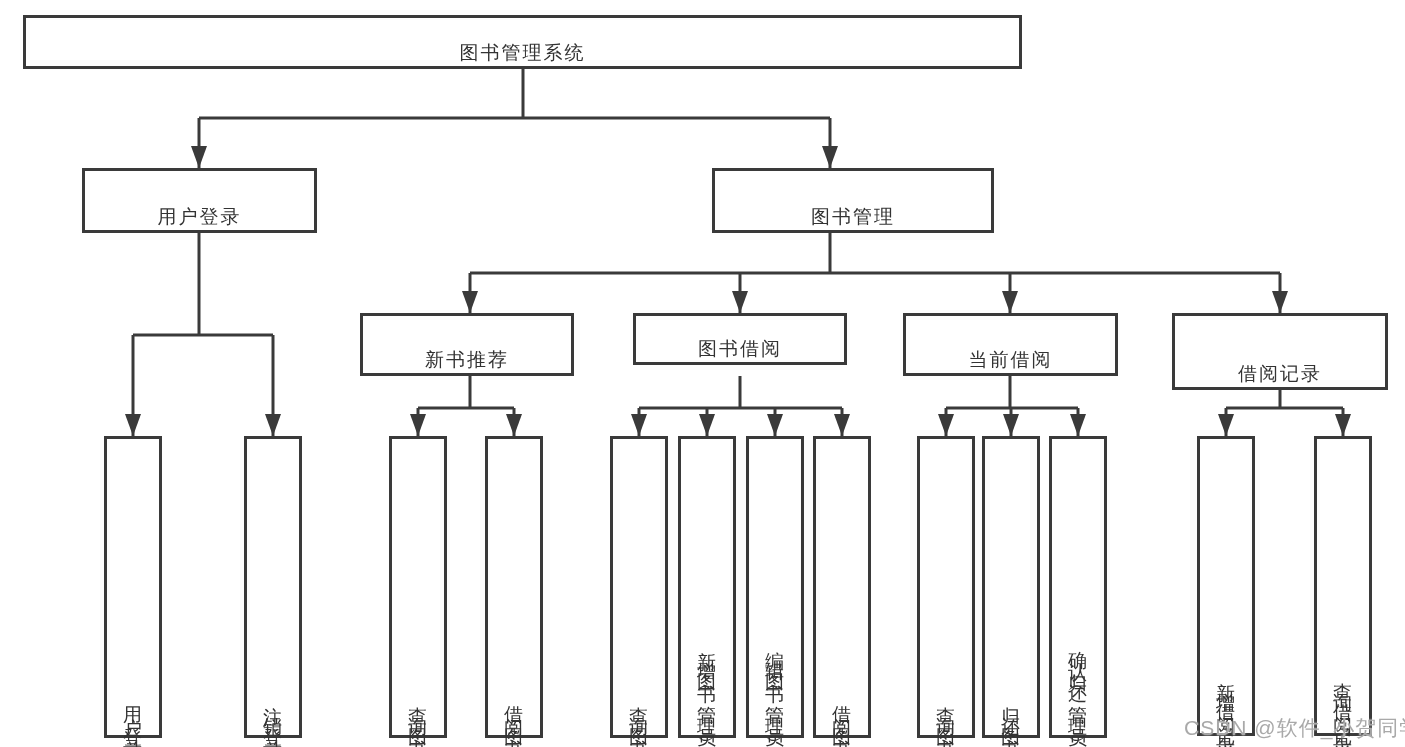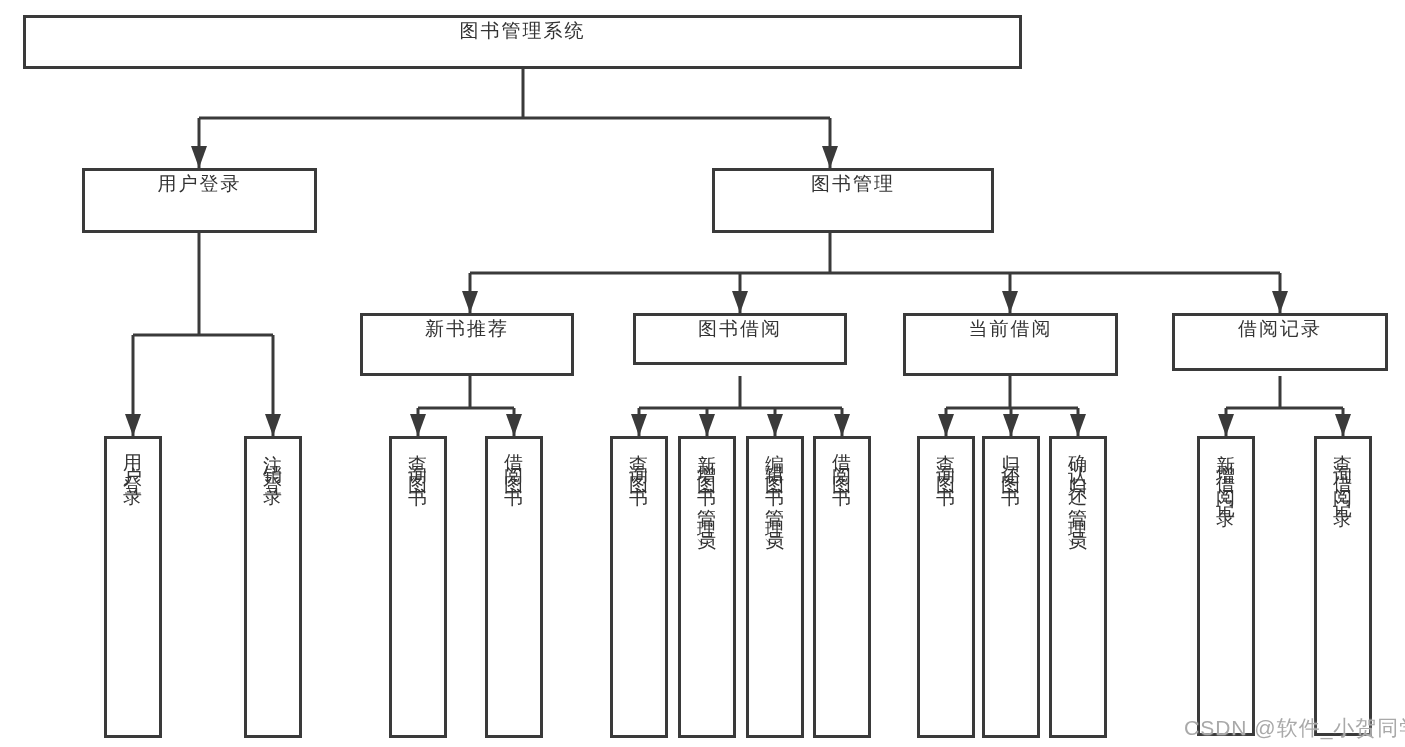--- a/index.html
+++ b/index.html
@@ -9,21 +9,21 @@
     background:#ffffff;
     font-family:"Liberation Sans", sans-serif;
     overflow:hidden;
   }
   #connectors{position:absolute;left:0;top:0;width:1405px;height:747px;}
   .box{
     position:absolute;
     border:3px solid #3a3a3a;
     background:#ffffff;
     box-sizing:border-box;
-    display:flex;align-items:flex-start;justify-content:center;
+    display:flex;align-items:flex-end;justify-content:center;
     color:#333333;
     font-size:19px;
     letter-spacing:2px;
     z-index:2;
   }
   .leaf span{
     writing-mode:vertical-rl;
     text-orientation:mixed;
     letter-spacing:11px;
     font-size:19px;
@@ -97,21 +97,21 @@
 
   <div class="box" style="left:360px;top:313px;width:214px;height:63px">
     <span>新书推荐</span>
   </div>
   <div class="box" style="left:633px;top:313px;width:214px;height:52px">
     <span>图书借阅</span>
   </div>
   <div class="box" style="left:903px;top:313px;width:215px;height:63px">
     <span>当前借阅</span>
   </div>
-  <div class="box" style="left:1172px;top:313px;width:216px;height:58px">
+  <div class="box" style="left:1172px;top:313px;width:216px;height:77px">
     <span>借阅记录</span>
   </div>
 
   <div class="box leaf" style="left:104px;top:436px;width:58px;height:302px">
     <span>用户登录</span>
   </div>
   <div class="box leaf" style="left:244px;top:436px;width:58px;height:302px">
     <span>注销登录</span>
   </div>
 

